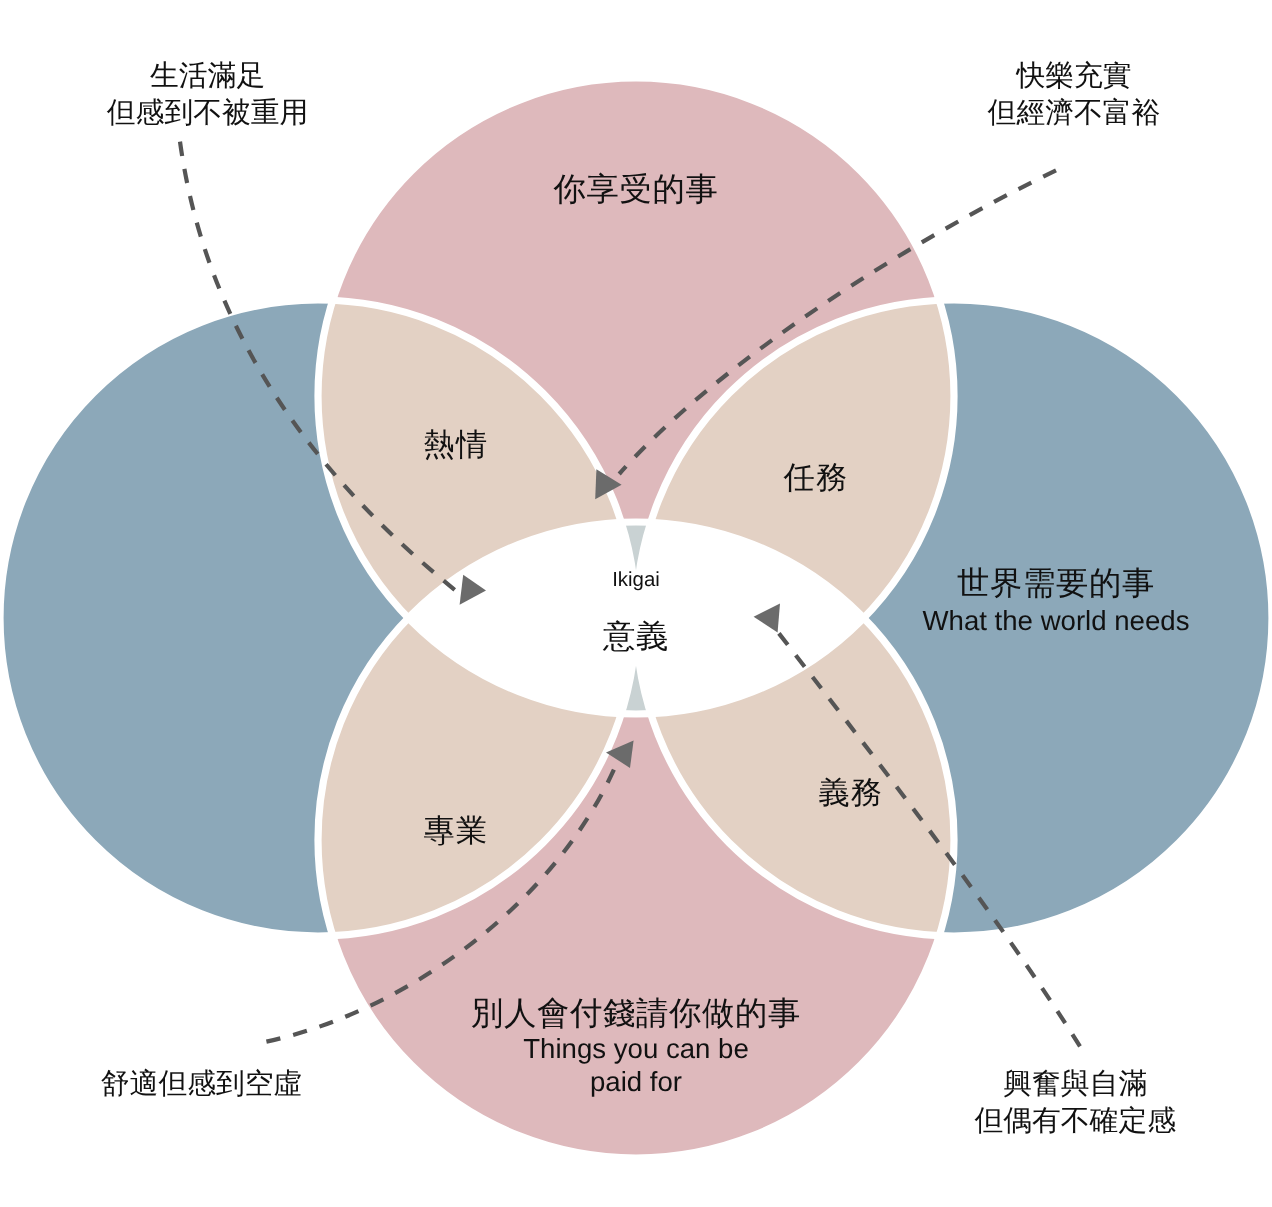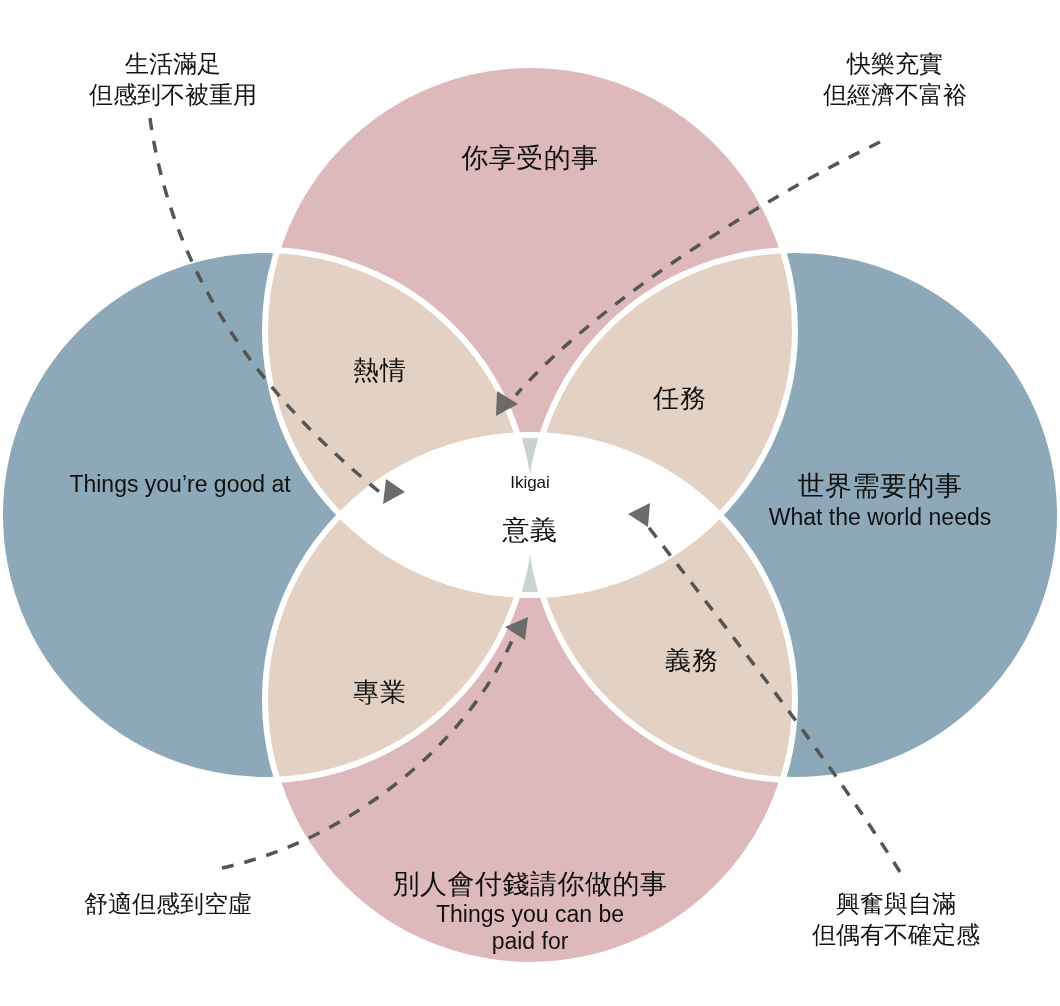--- a/index.html
+++ b/index.html
@@ -40,41 +40,41 @@
     text-align: center;
   }
   .lbl .en {
     display: block;
     font-size: 23px;
   }
   
   .title-love   { left: 330px; top: 142px; width: 400px; }
   .title-good   { left: 55px;  top: 470px; width: 250px; }
   .title-world  { left: 755px; top: 470px; width: 250px; }
-  .title-paid   { left: 330px; top: 868px; width: 400px; }
+  .title-paid   { left: 330px; top: 828px; width: 400px; }
   .title-paid .en { line-height: 1.18; }
 
   
   .title-center { left: 440px; top: 473px; width: 180px; }
   .title-center .en { font-size: 17px; }
   .title-center .cn { font-size: 27px; margin-top: 20px; }
 
   
   .lens {
     position: absolute;
     text-align: center;
     font-size: 26px;
     white-space: nowrap;
     color: #111111;
     letter-spacing: 1px;
   }
   .lens-passion    { left: 300px; top: 353px; width: 160px; }
   .lens-mission    { left: 600px; top: 353px; width: 160px; margin-top: 28px; }
   .lens-profession { left: 300px; top: 643px; width: 160px; margin-top: 32px; }
-  .lens-vocation   { left: 612px; top: 643px; width: 160px; }
+  .lens-vocation   { left: 629px; top: 643px; width: 160px; }
 
   
   .note {
     position: absolute;
     text-align: center;
     font-size: 24px;
     line-height: 1.3;
     white-space: nowrap;
     color: #111111;
   }
@@ -176,21 +176,20 @@
       <polygon points="528,617 525,640 505,627"></polygon>
       <polygon points="650,503 648,527 628,514"></polygon>
     </g>
   </svg>
 
   <div class="lbl title-love">
     <span class="cn">你享受的事</span>
   </div>
 
   <div class="lbl title-good">
-    <span class="en">Things you’re good at</span>
   </div>
 
   <div class="lbl title-world">
     <span class="cn">世界需要的事</span>
     <span class="en">What the world needs</span>
   </div>
 
   <div class="lbl title-paid">
     <span class="cn">別人會付錢請你做的事</span>
     <span class="en">Things you can be</span>

